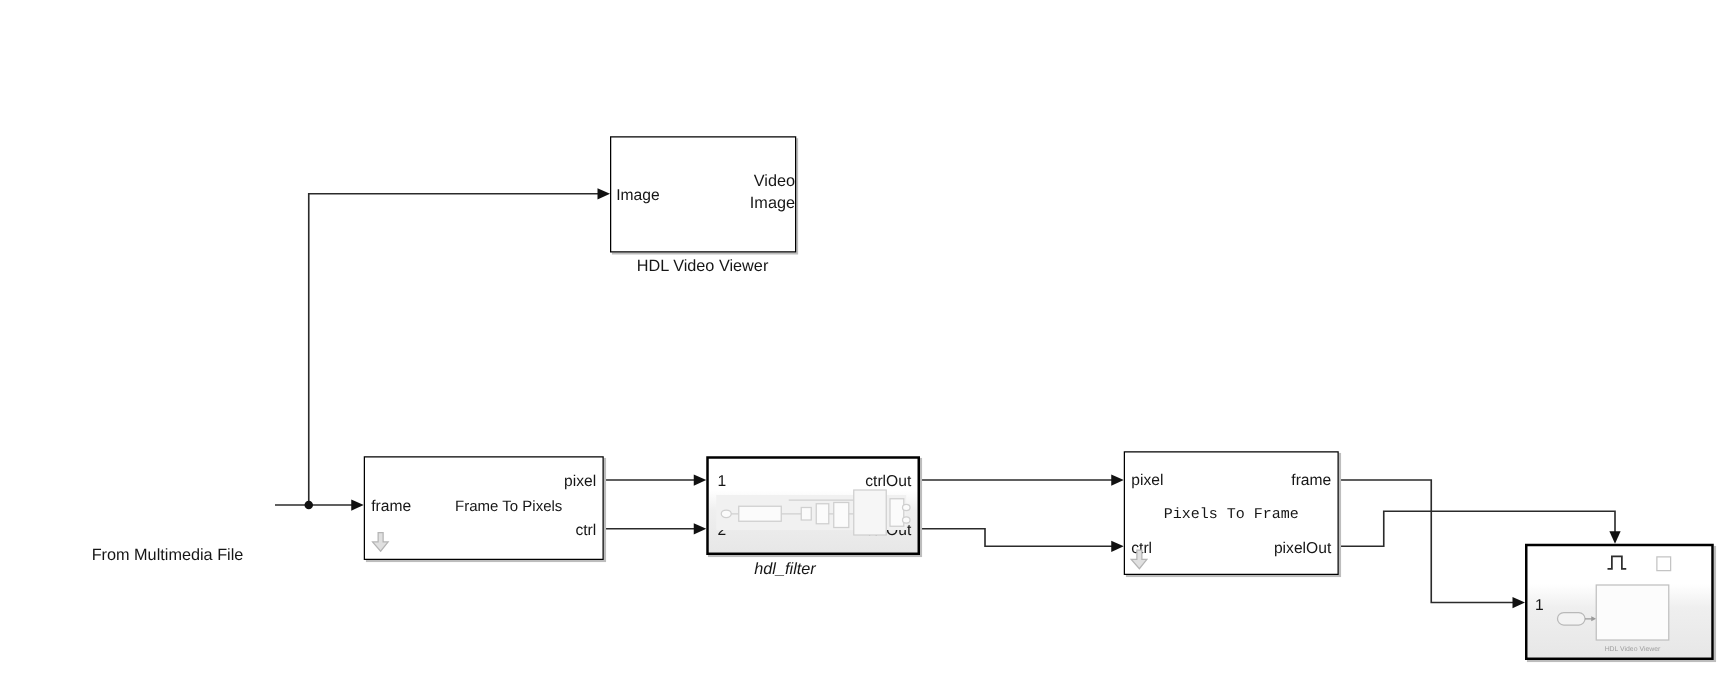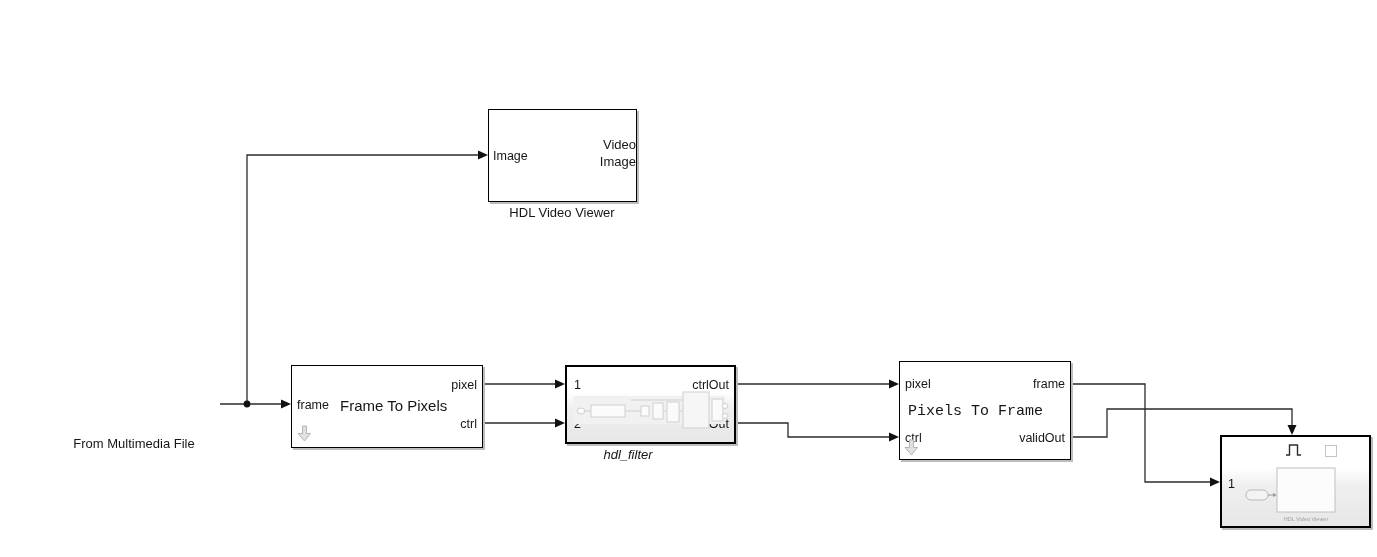--- a/index.html
+++ b/index.html
@@ -11,21 +11,21 @@
   .block{
     position:absolute;background:#ffffff;border:1px solid #000000;box-sizing:border-box;
     box-shadow:1.5px 1.5px 0.5px #bdbdbd;
   }
   .block.thick{border-width:2.5px;}
   .grad{background:linear-gradient(180deg,#ffffff 0%,#ffffff 34%,#efefef 55%,#e7e7e7 100%);}
   .portlabel{position:absolute;font-size:12.5px;line-height:16px;white-space:nowrap;}
   .pl-left{left:5px;}
   .pl-right{right:5px;text-align:right;}
   .blocktitle{
-    position:absolute;font-size:15px;line-height:17px;white-space:nowrap;
+    position:absolute;font-size:12px;line-height:17px;text-align:center;white-space:nowrap;
   }
   .namelabel{
     position:absolute;font-size:13px;line-height:16px;white-space:nowrap;
     transform:translateX(-50%);text-align:center;
   }
   .badge{position:absolute;width:15px;height:17px;}
   .sq{position:absolute;width:12px;height:12px;border:1.5px solid #c4c4c4;background:transparent;box-sizing:border-box;}
   .centertext{position:absolute;left:0;right:0;text-align:right;font-size:13px;line-height:16.5px;}
 </style>
 </head>
@@ -104,21 +104,21 @@
         <ellipse cx="154" cy="28" rx="3" ry="2.5"></ellipse>
       </g>
     </svg>
   </div>
   <div class="namelabel" style="left:628px;top:447px;font-style:italic;">hdl_filter</div>
 
   <div class="block" style="left:899px;top:361px;width:172px;height:99px;">
     <span class="portlabel pl-left" style="top:14px;">pixel</span>
     <span class="portlabel pl-left" style="top:68px;">ctrl</span>
     <span class="portlabel pl-right" style="top:14px;">frame</span>
-    <span class="portlabel pl-right" style="top:68px;">validOut</span>
+    <span class="portlabel pl-right" style="top:68px;">pixelOut</span>
     <div class="blocktitle" style="left:8px;right:8px;top:41px;font-family:Liberation Mono, monospace;">Pixels To Frame</div>
     <svg class="badge" style="left:4px;bottom:3px;" viewBox="0 0 15 17">
       <path d="M5.5 1 h4 v7.5 h4 L7.5 16 L1 8.5 h4.5 z" fill="#e0e0e0" stroke="#b5b5b5" stroke-width="1"></path>
     </svg>
   </div>
 
   <div class="block" style="left:488px;top:109px;width:149px;height:93px;">
     <span class="portlabel pl-left" style="top:38px;left:4px;">Image</span>
     <div class="centertext" style="top:27px;left:40px;">
       <div>Video</div>

